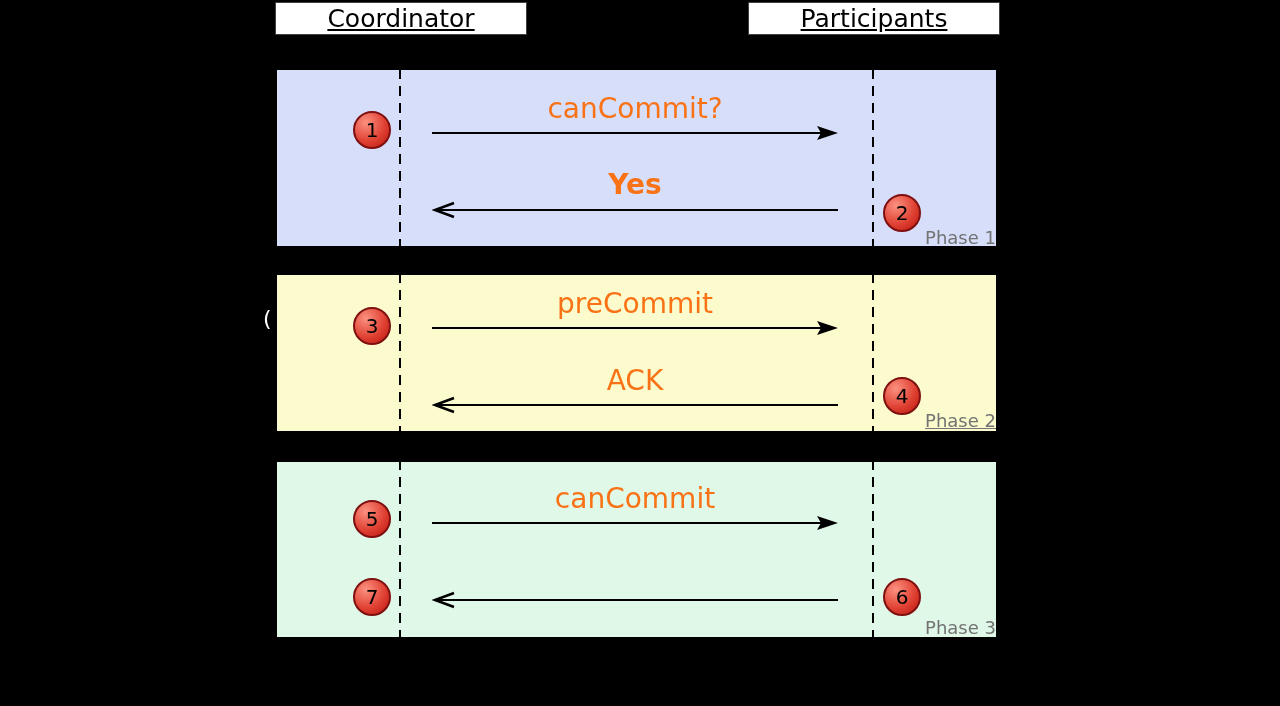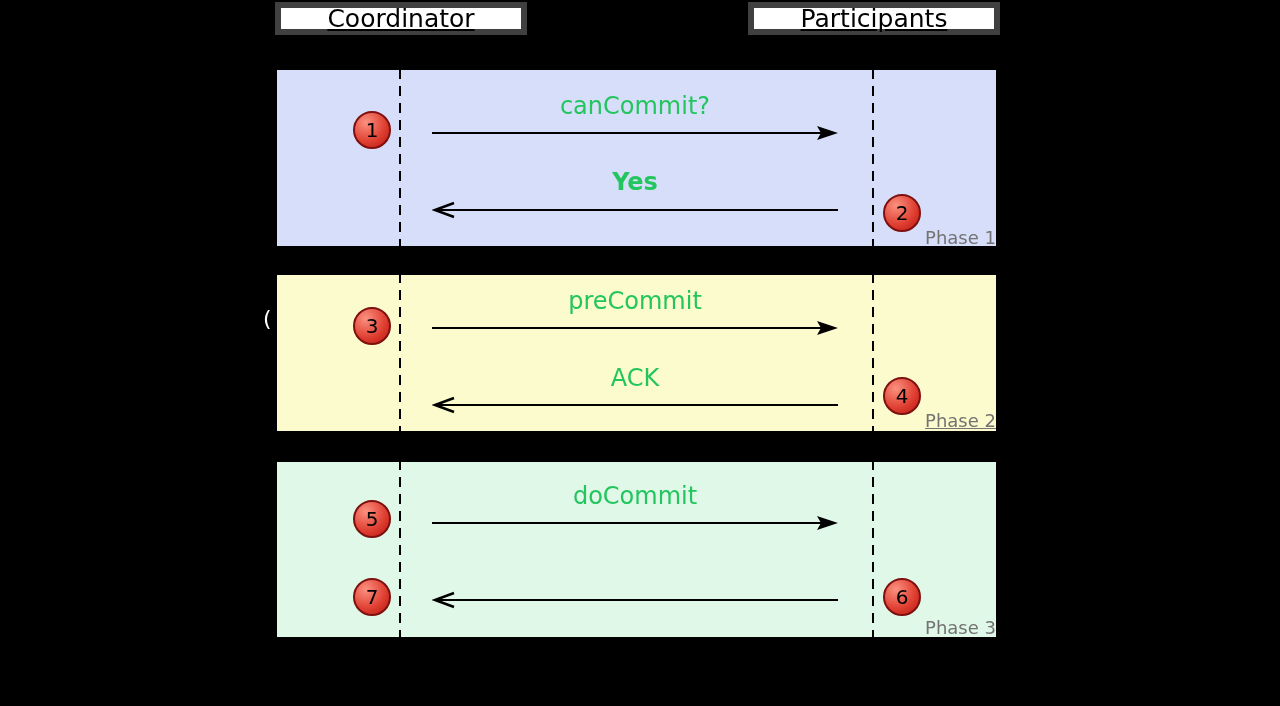--- a/index.html
+++ b/index.html
@@ -2,41 +2,41 @@
 <html><head>
 <meta charset="utf-8">
 <style>
   * { margin:0; padding:0; box-sizing:border-box; }
   html,body { background:#000; }
   body { font-family:"DejaVu Sans", sans-serif; }
   .stage { position:relative; width:1280px; height:706px; background:#000; overflow:hidden; }
 
   
   .actor-box { position:absolute; top:2px; width:252px; height:33px; background:#fff;
-    border:6px solid #404040; display:flex; align-items:center; justify-content:center;
+    border:1px solid #404040; display:flex; align-items:center; justify-content:center;
     font-size:25px; color:#000; }
   .actor-box .actor-label { text-decoration:underline; }
   .coordinator { left:275px; }
   .participants { left:748px;justify-content:center; }
 
   
   .band { position:absolute; left:277px; width:719px; }
   .band1 { top:70px;  height:176px; background:#d7defa; }
   .band2 { top:275px; height:156px; background:#fbfbcd; }
   .band3 { top:462px; height:175px; background:#e0f8e8; }
 
   
   .lifeline { position:absolute; top:35px; height:602px; width:2px;
     background:repeating-linear-gradient(to bottom, #000 0px, #000 10px, transparent 10px, transparent 17px); }
   .lifeline-coordinator  { left:399px; }
   .lifeline-participants { left:872px; }
 
   
   .msg-text { position:absolute; left:432px; width:406px; text-align:center;
-    font-size:24px; color:#22c55e; line-height:1.2; }
+    font-size:28px; color:#f97316; line-height:1.2; }
   .t1 { top:92px; }  .t2 { top:168px;font-weight:bold; }
   .t3 { top:287px; } .t4 { top:364px; }
   .t5 { top:482px; } .t6 { top:559px; }
 
   .arrow { position:absolute; left:432px; width:406px; height:18px; }
   .a1 { top:124px; } .a2 { top:201px; }
   .a3 { top:319px; } .a4 { top:396px; }
   .a5 { top:514px; } .a6 { top:591px; }
 
   
@@ -94,21 +94,21 @@
   <svg class="arrow a3" viewBox="0 0 406 18">
     <line x1="0" y1="9" x2="389" y2="9" stroke="#000" stroke-width="2"></line>
     <path d="M406,9 L385,2 L389,9 L385,16 Z" fill="#000"></path>
   </svg>
   <div class="msg-text t4">ACK</div>
   <svg class="arrow a4" viewBox="0 0 406 18">
     <line x1="4" y1="9" x2="406" y2="9" stroke="#000" stroke-width="2"></line>
     <polyline points="22,2 3,9 22,16" fill="none" stroke="#000" stroke-width="2.5"></polyline>
   </svg>
 
-  <div class="msg-text t5">doCommit</div>
+  <div class="msg-text t5">canCommit</div>
   <svg class="arrow a5" viewBox="0 0 406 18">
     <line x1="0" y1="9" x2="389" y2="9" stroke="#000" stroke-width="2"></line>
     <path d="M406,9 L385,2 L389,9 L385,16 Z" fill="#000"></path>
   </svg>
   <svg class="arrow a6" viewBox="0 0 406 18">
     <line x1="4" y1="9" x2="406" y2="9" stroke="#000" stroke-width="2"></line>
     <polyline points="22,2 3,9 22,16" fill="none" stroke="#000" stroke-width="2.5"></polyline>
   </svg>
 
   <div class="step s1">1</div>

